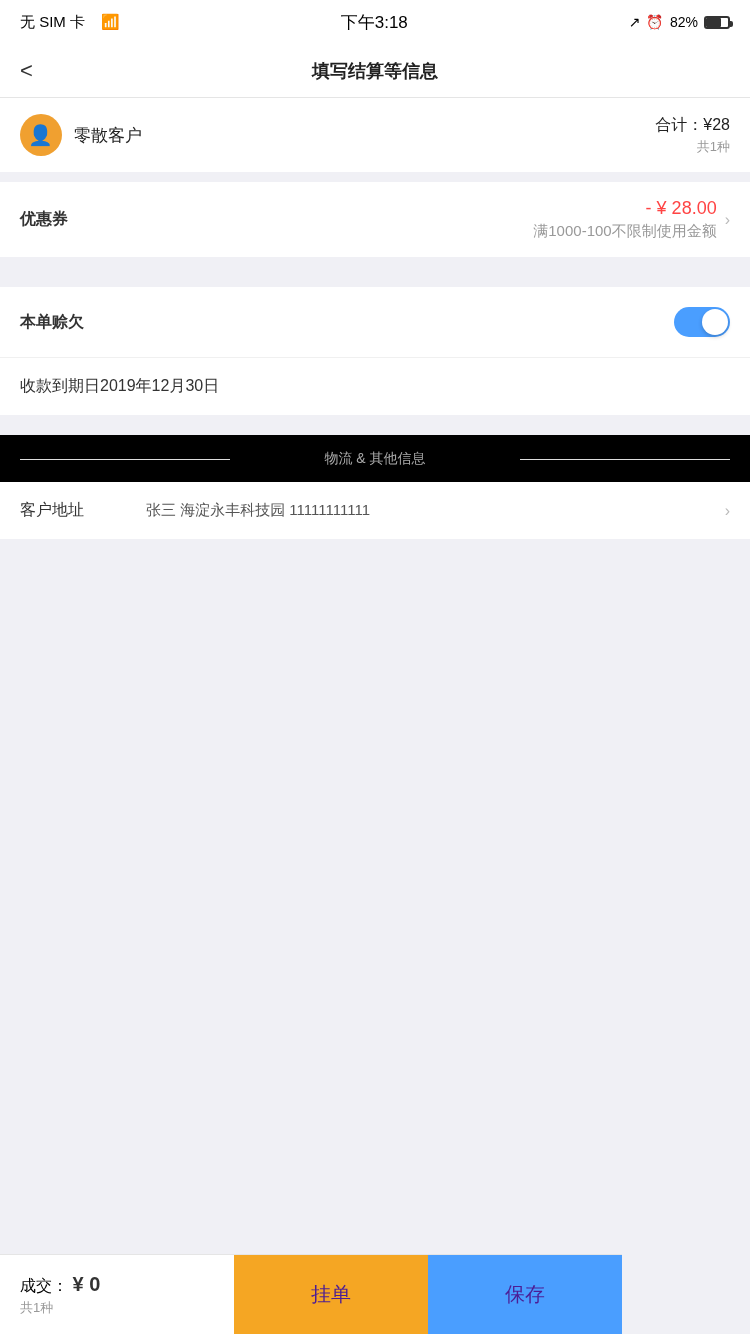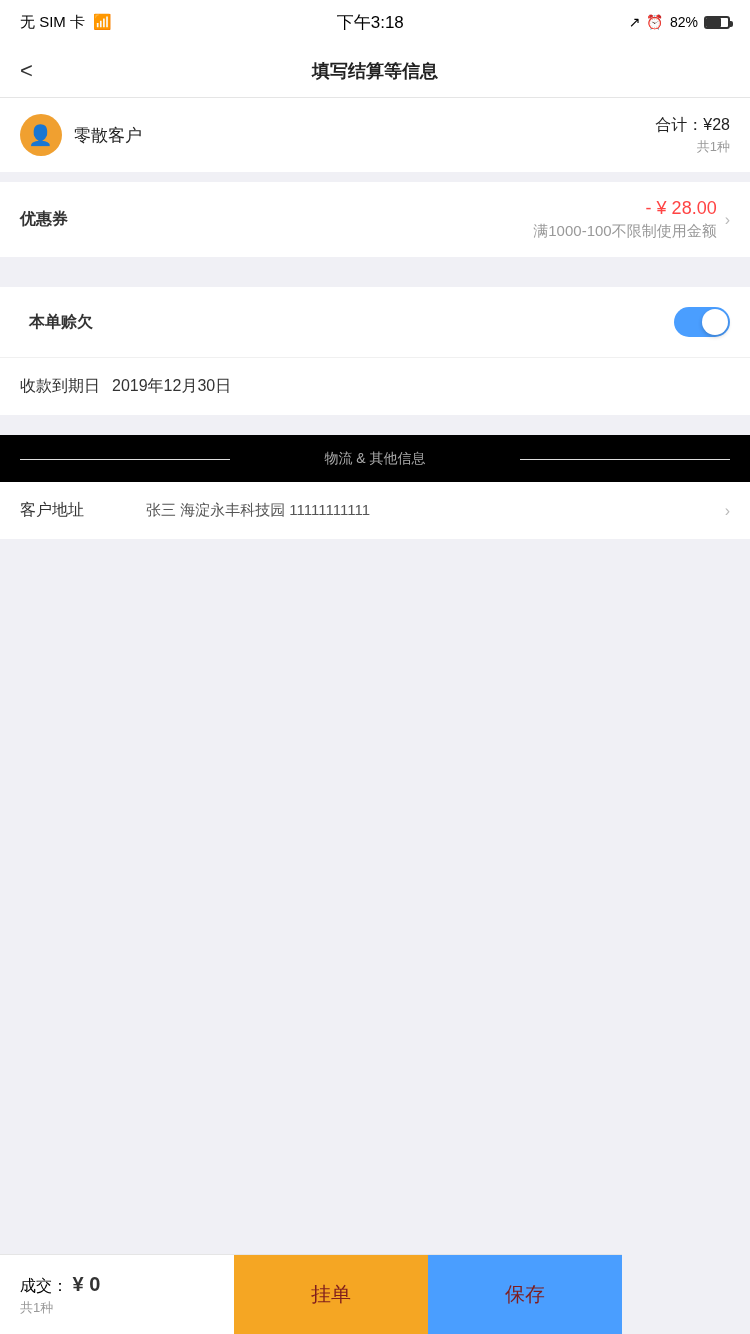--- a/index.html
+++ b/index.html
@@ -17,21 +17,21 @@
     .status-bar {
       background: #fff;
       height: 44px;
       display: flex;
       align-items: center;
       justify-content: space-between;
       padding: 0 20px;
       font-size: 15px;
       font-weight: 500;
     }
-    .status-left { display: flex; align-items: center; gap: 8px; }
+    .status-left { display: flex; align-items: center; gap: 16px; }
     .status-center { font-size: 17px; font-weight: 400; }
     .status-right { display: flex; align-items: center; gap: 6px; font-size: 14px; }
     .battery-icon {
       width: 26px; height: 13px; border: 2px solid #333; border-radius: 3px; position: relative; display: inline-block;
     }
     .battery-icon::after {
       content: ''; position: absolute; right: -5px; top: 3px; width: 3px; height: 6px; background: #333; border-radius: 0 2px 2px 0;
     }
     .battery-fill {
       height: 100%; width: 69%; background: #333; border-radius: 1px;
@@ -183,29 +183,27 @@
       position: absolute; top: 2px; right: 2px;
       box-shadow: 0 2px 4px rgba(0,0,0,0.2);
     }
 
     
     .debit-row {
       padding: 20px 20px;
       display: flex;
       align-items: center;
       justify-content: space-between;
-      margin-left: 9px;
     }
 
     
     .duedate-row {
       padding: 18px 20px;
       display: flex;
       align-items: center;
-      gap: 12px;
       border-top: 1px solid #f0f0f0;
     }
     .duedate-label { font-size: 16px; color: #333; }
     .duedate-value { font-size: 16px; color: #333; }
 
     
     .logistics-sep {
       background: #000000;
       padding: 14px 36px;
       text-align: center;
@@ -252,21 +250,21 @@
       padding: 0 20px;
       flex: 1;
     }
     .bottom-summary .deal-amount { font-size: 20px; color: #333; font-weight: 600; display: inline; }
     .bottom-summary .deal-count { font-size: 13px; color: #999; margin-top: 2px; }
     .bottom-btn {
       height: 80px;
       flex: 1;
       border: none;
       font-size: 20px;
-      color: #7f1d1d;
+      color: #4c1d95;
       cursor: pointer;
       display: flex; align-items: center; justify-content: center;
     }
     .btn-pending { background: #f5a623; }
     .btn-save { background: #4a9eff; }
 
     
     .wifi-icon { font-size: 15px; }
   </style>
 </head>

